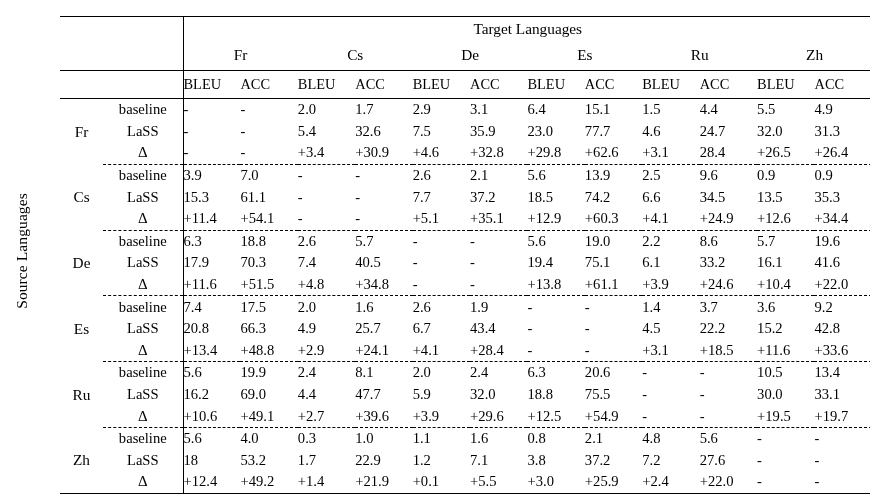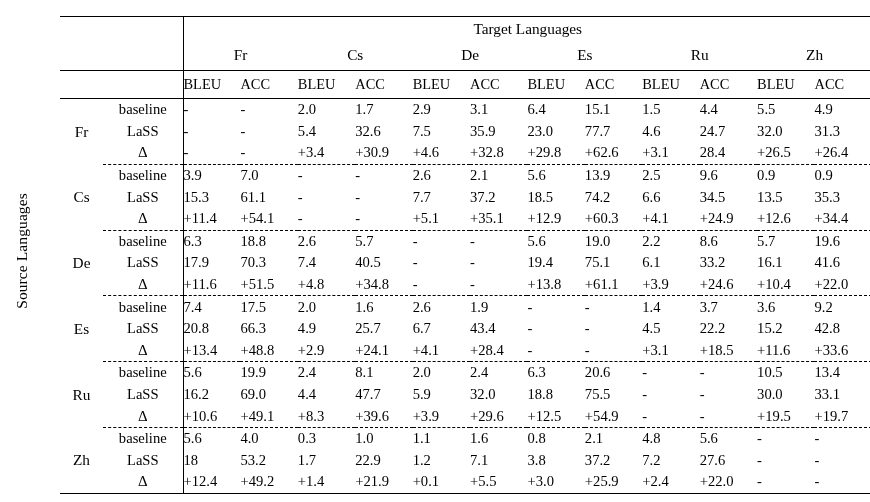--- a/index.html
+++ b/index.html
@@ -425,21 +425,21 @@
             <td class="cell-num">75.5</td>
             <td class="cell-num">-</td>
             <td class="cell-num">-</td>
             <td class="cell-num">30.0</td>
             <td class="cell-num">33.1</td>
           </tr>
           <tr>
             <td class="cell-sys bold delta-sym">Δ</td>
             <td class="cell-num bold vsep">+10.6</td>
             <td class="cell-num bold">+49.1</td>
-            <td class="cell-num bold">+8.3</td>
+            <td class="cell-num bold">+2.7</td>
             <td class="cell-num bold">+39.6</td>
             <td class="cell-num bold">+3.9</td>
             <td class="cell-num bold">+29.6</td>
             <td class="cell-num bold">+12.5</td>
             <td class="cell-num bold">+54.9</td>
             <td class="cell-num bold">-</td>
             <td class="cell-num bold">-</td>
             <td class="cell-num bold">+19.5</td>
             <td class="cell-num bold">+19.7</td>
           </tr>

